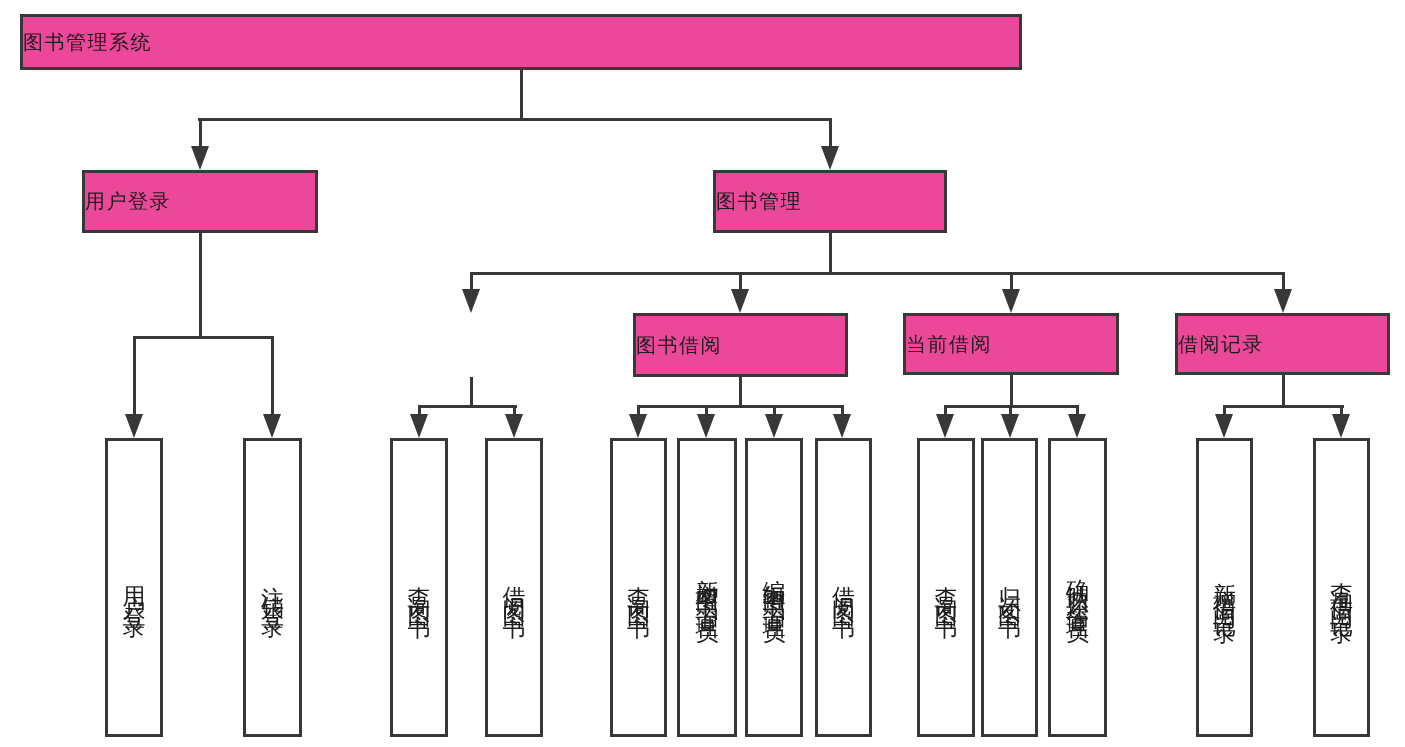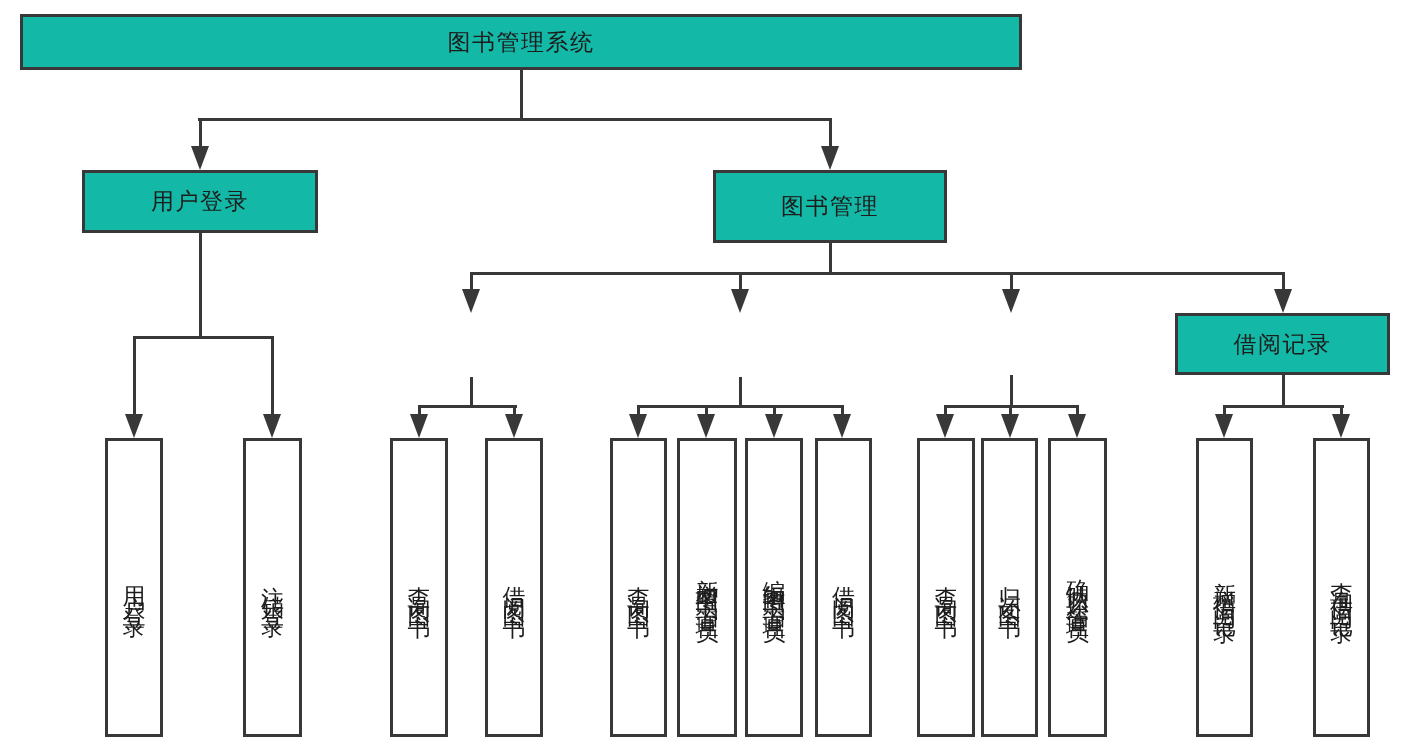--- a/index.html
+++ b/index.html
@@ -3,23 +3,23 @@
 <meta charset="utf-8">
 <style>
   html,body{margin:0;padding:0;background:#ffffff;}
   .canvas{
     position:relative;width:1405px;height:747px;background:#ffffff;
     font-family:"Liberation Sans","DejaVu Sans",sans-serif;
     color:#1c1c1c;overflow:hidden;
   }
   
   .node{
-    position:absolute;background:#14b8a6;border:3px solid #383838;
-    box-sizing:border-box;display:flex;align-items:center;justify-content:center;
-    font-size:23px;letter-spacing:1.5px;white-space:nowrap;
+    position:absolute;background:#ec4899;border:3px solid #383838;
+    box-sizing:border-box;display:flex;align-items:center;justify-content:flex-start;
+    font-size:20px;letter-spacing:1.5px;white-space:nowrap;
   }
   .leaf{
     position:absolute;background:#ffffff;border:3px solid #383838;
     box-sizing:border-box;display:flex;align-items:center;justify-content:center;
   }
   .leaf span{
     writing-mode:vertical-lr;text-orientation:mixed;
     font-size:23px;line-height:1;display:block;
   }
   .ls4 span{letter-spacing:10px;}
@@ -103,24 +103,30 @@
   <div class="v" style="left:1340px;top:405px;height:11px;"></div>
   <div class="arw" style="left:1332px;top:414px;"></div>
 
   <div class="node" style="left:20px;top:14px;width:1002px;height:56px;">
     <span>图书管理系统</span>
   </div>
 
   <div class="node" style="left:82px;top:170px;width:236px;height:63px;">
     <span>用户登录</span>
   </div>
-  <div class="node" style="left:713px;top:170px;width:234px;height:73px;">
+  <div class="node" style="left:713px;top:170px;width:234px;height:63px;">
     <span>图书管理</span>
   </div>
 
+  <div class="node" style="left:633px;top:313px;width:215px;height:64px;">
+    <span>图书借阅</span>
+  </div>
+  <div class="node" style="left:903px;top:313px;width:216px;height:62px;">
+    <span>当前借阅</span>
+  </div>
   <div class="node" style="left:1175px;top:313px;width:215px;height:62px;">
     <span>借阅记录</span>
   </div>
 
   <div class="leaf ls4" style="left:105px;top:438px;width:58px;height:299px;">
     <span>用户登录</span>
   </div>
   <div class="leaf ls4" style="left:243px;top:438px;width:59px;height:299px;">
     <span>注销登录</span>
   </div>

